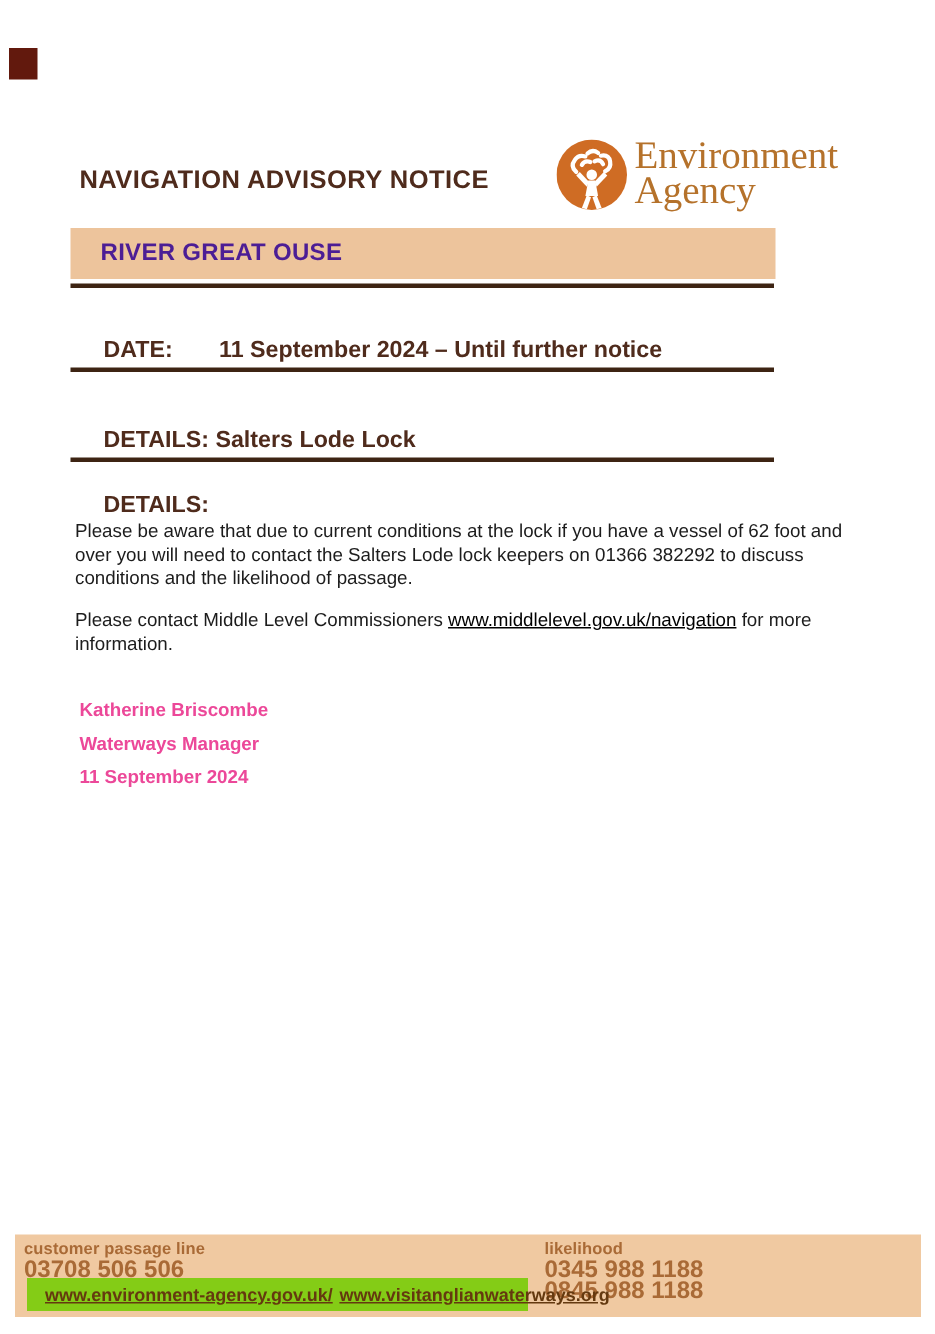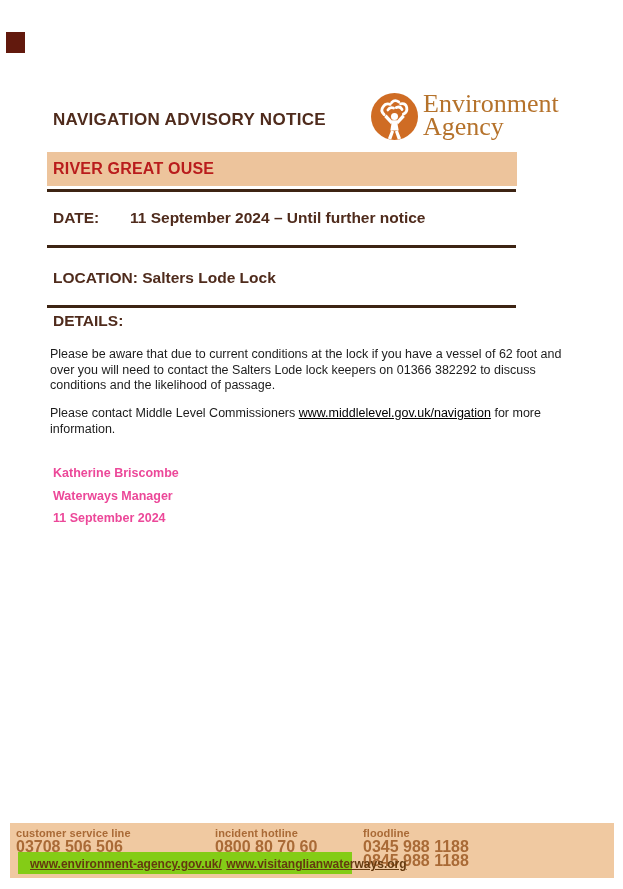--- a/index.html
+++ b/index.html
@@ -16,29 +16,29 @@
   .logo svg{position:absolute;left:0;top:1px;width:47px;height:47px;}
   .logo-text{
     position:absolute;left:52px;top:0px;
     font-family:"Liberation Serif", serif;color:#b5722b;
     font-size:26px;line-height:23px;white-space:nowrap;
   }
   .banner{
     position:absolute;left:47px;top:152px;width:470px;height:34px;background:#edc49c;
   }
   .banner span{
-    display:block;padding-left:6px;line-height:34px;
-    font-size:16px;font-weight:bold;color:#b91c1c;letter-spacing:.2px;
+    display:block;padding-left:20px;line-height:34px;
+    font-size:16px;font-weight:bold;color:#4c1d95;letter-spacing:.2px;
   }
   .rule{position:absolute;left:47px;width:469px;height:3px;background:#3d2413;}
   .rule-1{top:189px;}
   .rule-2{top:245px;}
   .rule-3{top:305px;}
   .field{
-    position:absolute;left:53px;margin:0;
+    position:absolute;left:53px;margin:16px;
     font-size:15.5px;font-weight:bold;color:#4f2b1c;white-space:nowrap;
   }
   .field-date{top:209px;}
   .field-date .fl{display:inline-block;width:77px;}
   .field-location{top:269px;}
   .field-details{top:312px;}
   .para{
     position:absolute;left:50px;width:520px;margin:0;
     font-size:12.5px;line-height:15.5px;color:#1c1c1c;
   }
@@ -105,48 +105,44 @@
   <div class="banner">
     <span>RIVER GREAT OUSE</span>
   </div>
 
   <div class="rule rule-1"></div>
 
   <p class="field field-date"><span class="fl">DATE:</span><span>11 September 2024 – Until further notice</span></p>
 
   <div class="rule rule-2"></div>
 
-  <p class="field field-location">LOCATION: Salters Lode Lock</p>
+  <p class="field field-location">DETAILS: Salters Lode Lock</p>
 
   <div class="rule rule-3"></div>
 
   <p class="field field-details">DETAILS:</p>
 
   <p class="para para-1">Please be aware that due to current conditions at the lock if you have a vessel of 62 foot and over you will need to contact the Salters Lode lock keepers on 01366 382292 to discuss conditions and the likelihood of passage.</p>
 
   <p class="para para-2"><span>Please contact Middle Level Commissioners </span><a class="inline-link">www.middlelevel.gov.uk/navigation</a><span> for more information.</span></p>
 
   <p class="sig sig-name">Katherine Briscombe</p>
   <p class="sig sig-role">Waterways Manager</p>
   <p class="sig sig-date">11 September 2024</p>
 
   <div class="footer">
 
     <div class="f-col f-col-1">
-      <div class="f-label">customer service line</div>
+      <div class="f-label">customer passage line</div>
       <div class="f-num">03708 506 506</div>
     </div>
 
-    <div class="f-col f-col-2">
-      <div class="f-label">incident hotline</div>
-      <div class="f-num">0800 80 70 60</div>
-    </div>
 
     <div class="f-col f-col-3">
-      <div class="f-label">floodline</div>
+      <div class="f-label">likelihood</div>
       <div class="f-num">0345 988 1188</div>
       <div class="f-num">0845 988 1188</div>
     </div>
 
     <div class="url-strip"><a>www.environment-agency.gov.uk/</a> <a>www.visitanglianwaterways.org</a></div>
 
   </div>
 
 </div>
 

